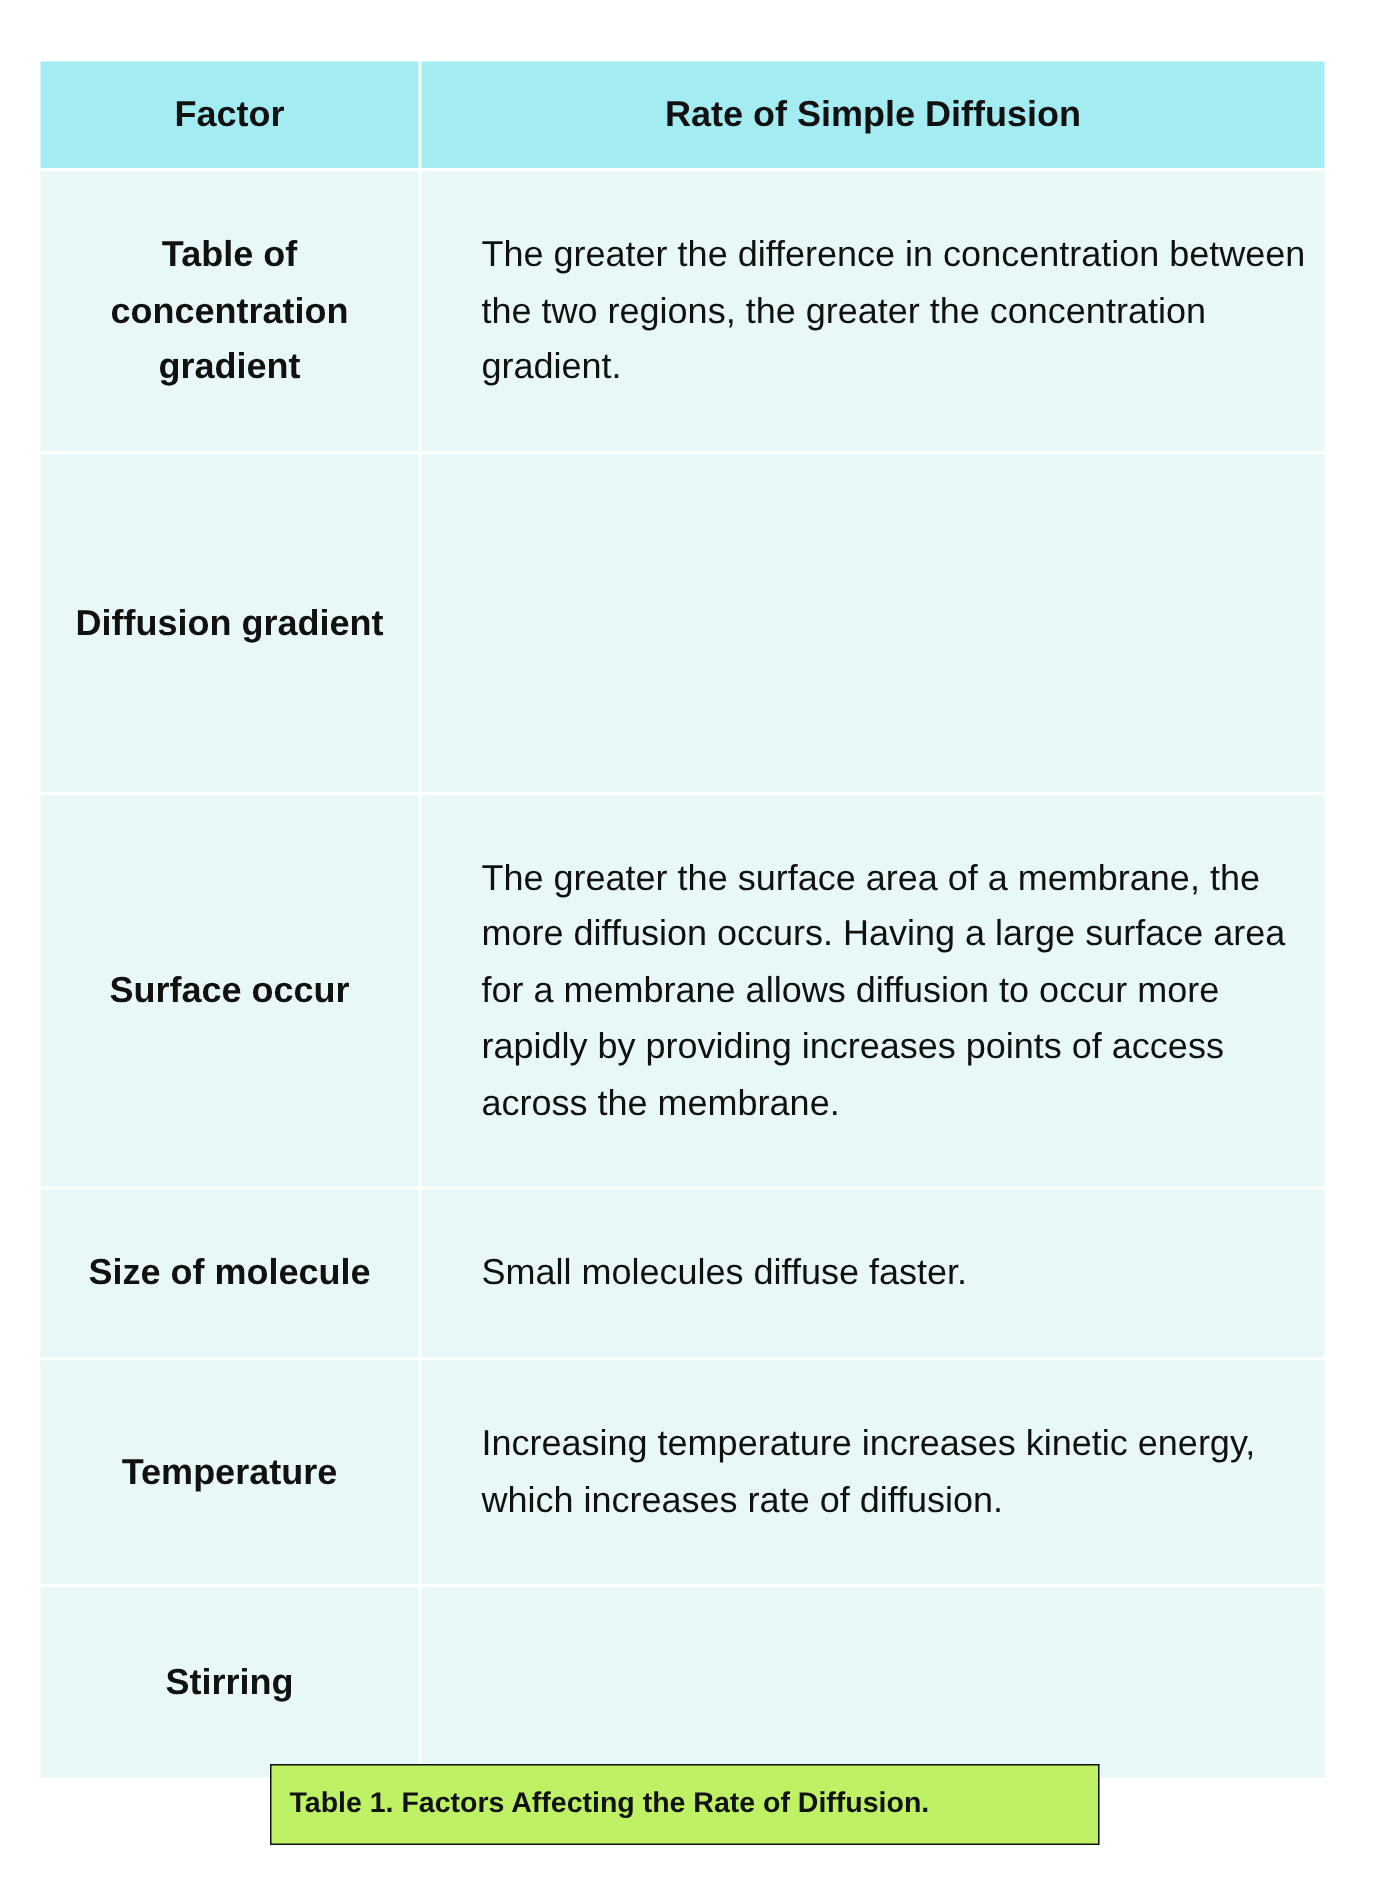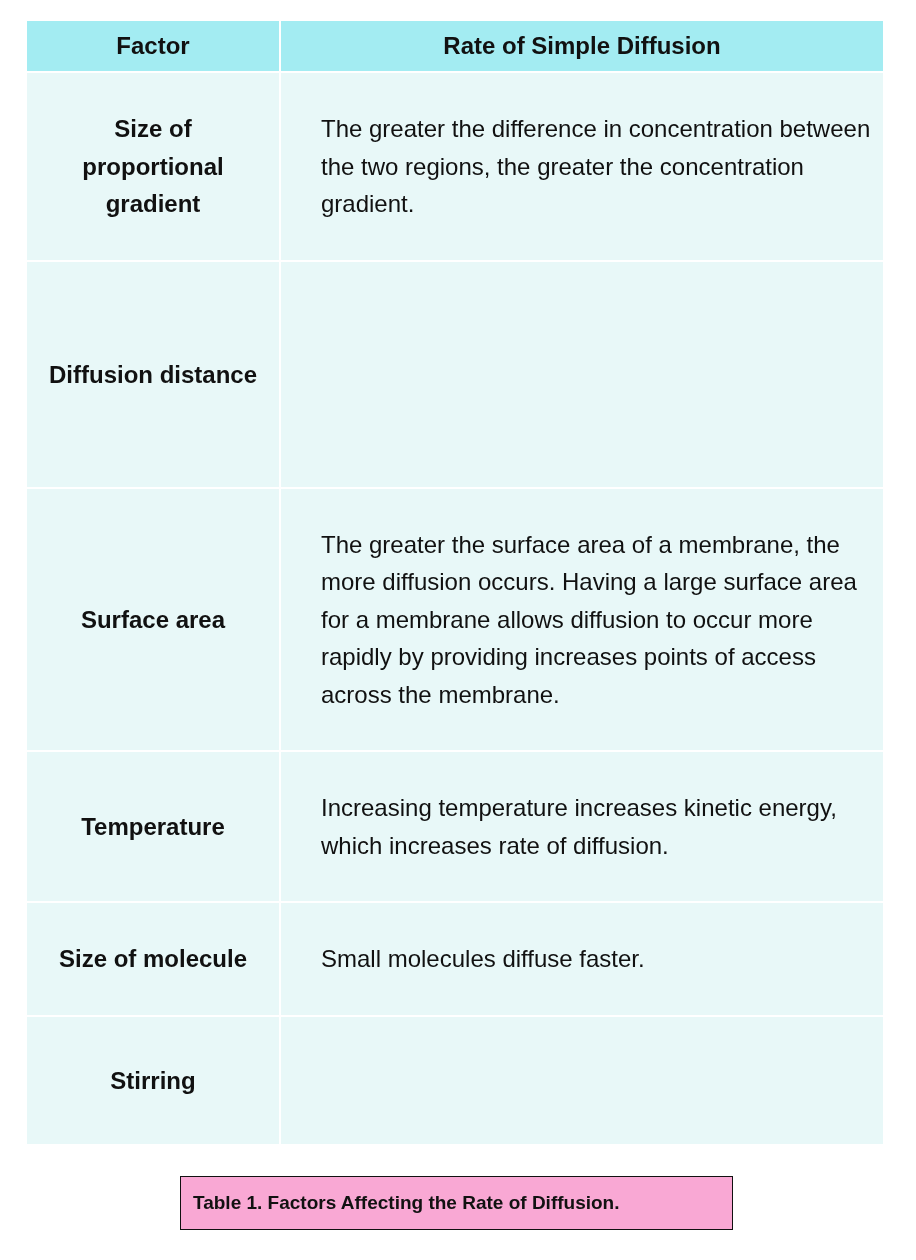--- a/index.html
+++ b/index.html
@@ -6,53 +6,53 @@
   body { width: 916px; height: 1260px; position: relative; overflow: hidden;
          font-family: "Liberation Sans", "DejaVu Sans", sans-serif; color: #111; }
   .tbl { position: absolute; left: 27px; top: 21px; width: 856px; }
   .row { display: flex; border-bottom: 2px solid #ffffff; box-sizing: border-box; }
   .row:last-child { border-bottom: none; }
   .cell-f { width: 254px; box-sizing: border-box; border-right: 2px solid #ffffff;
             display: flex; align-items: center; justify-content: center; text-align: center;
             font-weight: bold; font-size: 24px; line-height: 37.5px; padding: 0 8px; }
   .cell-d { flex: 1; box-sizing: border-box; display: flex; align-items: center;
             padding: 0 6px 0 40px; font-size: 24px; line-height: 37.5px; }
-  .head { background: #a3ecf2; height: 52px; }
+  .head { background: #a3ecf2; height: 73px; margin-top: 20px; }
   .head .cell-d { justify-content: center; padding: 4px; font-weight: bold; }
   .body-row { background: #e8f8f8; }
   .caption { position: absolute; left: 180px; top: 1176px; width: 553px; height: 54px;
-             box-sizing: border-box; border: 1.5px solid #111; background: #f9a8d4;
+             box-sizing: border-box; border: 1.5px solid #111; background: #bef264;
              display: flex; align-items: center; padding-left: 12px;
              font-weight: bold; font-size: 19px; }
 </style>
 </head>
 <body>
 
 <div class="tbl">
   <div class="row head">
     <div class="cell-f">Factor</div>
     <div class="cell-d">Rate of Simple Diffusion</div>
   </div>
   <div class="row body-row" style="height:189px">
-    <div class="cell-f" style="padding:0 30px">Size of proportional gradient</div>
+    <div class="cell-f" style="padding:0 30px">Table of concentration gradient</div>
     <div class="cell-d">The greater the difference in concentration between the two regions, the greater the concentration gradient.</div>
   </div>
   <div class="row body-row" style="height:227px">
-    <div class="cell-f">Diffusion distance</div>
+    <div class="cell-f">Diffusion gradient</div>
   </div>
   <div class="row body-row" style="height:263px">
-    <div class="cell-f">Surface area</div>
+    <div class="cell-f">Surface occur</div>
     <div class="cell-d">The greater the surface area of a membrane, the more diffusion occurs. Having a large surface area for a membrane allows diffusion to occur more rapidly by providing increases points of access across the membrane.</div>
+  </div>
+  <div class="row body-row" style="height:114px">
+    <div class="cell-f">Size of molecule</div>
+    <div class="cell-d">Small molecules diffuse faster.</div>
   </div>
   <div class="row body-row" style="height:151px">
     <div class="cell-f">Temperature</div>
     <div class="cell-d">Increasing temperature increases kinetic energy, which increases rate of diffusion.</div>
-  </div>
-  <div class="row body-row" style="height:114px">
-    <div class="cell-f">Size of molecule</div>
-    <div class="cell-d">Small molecules diffuse faster.</div>
   </div>
   <div class="row body-row" style="height:127px">
     <div class="cell-f">Stirring</div>
   </div>
 </div>
 
 <div class="caption">Table 1. Factors Affecting the Rate of Diffusion.</div>
 
 </body></html>

